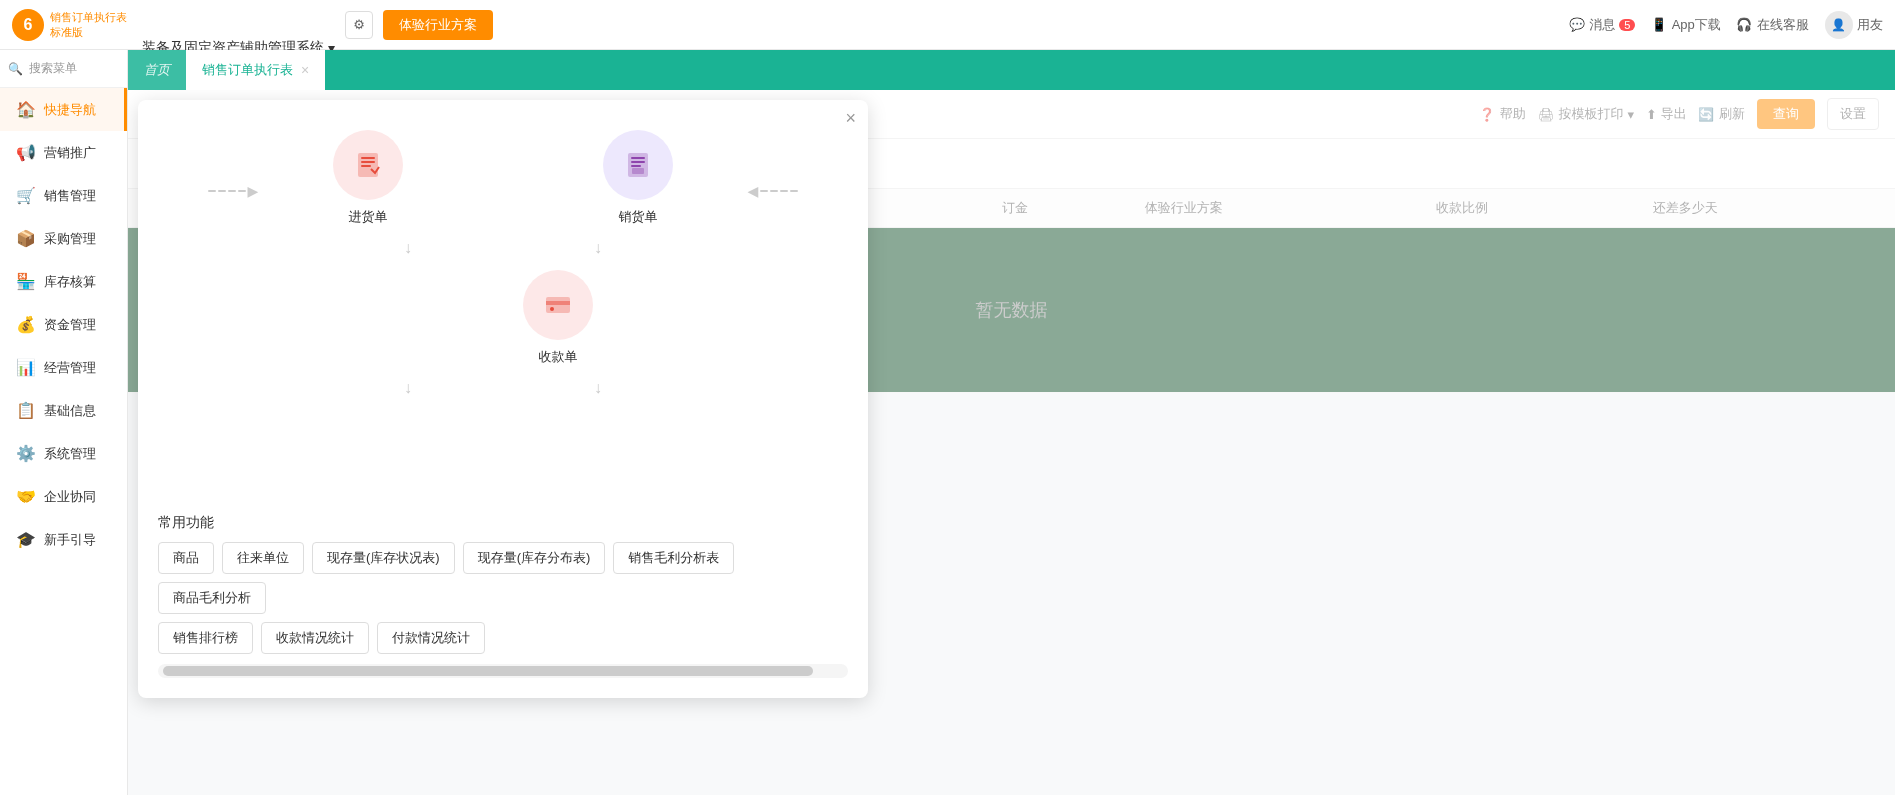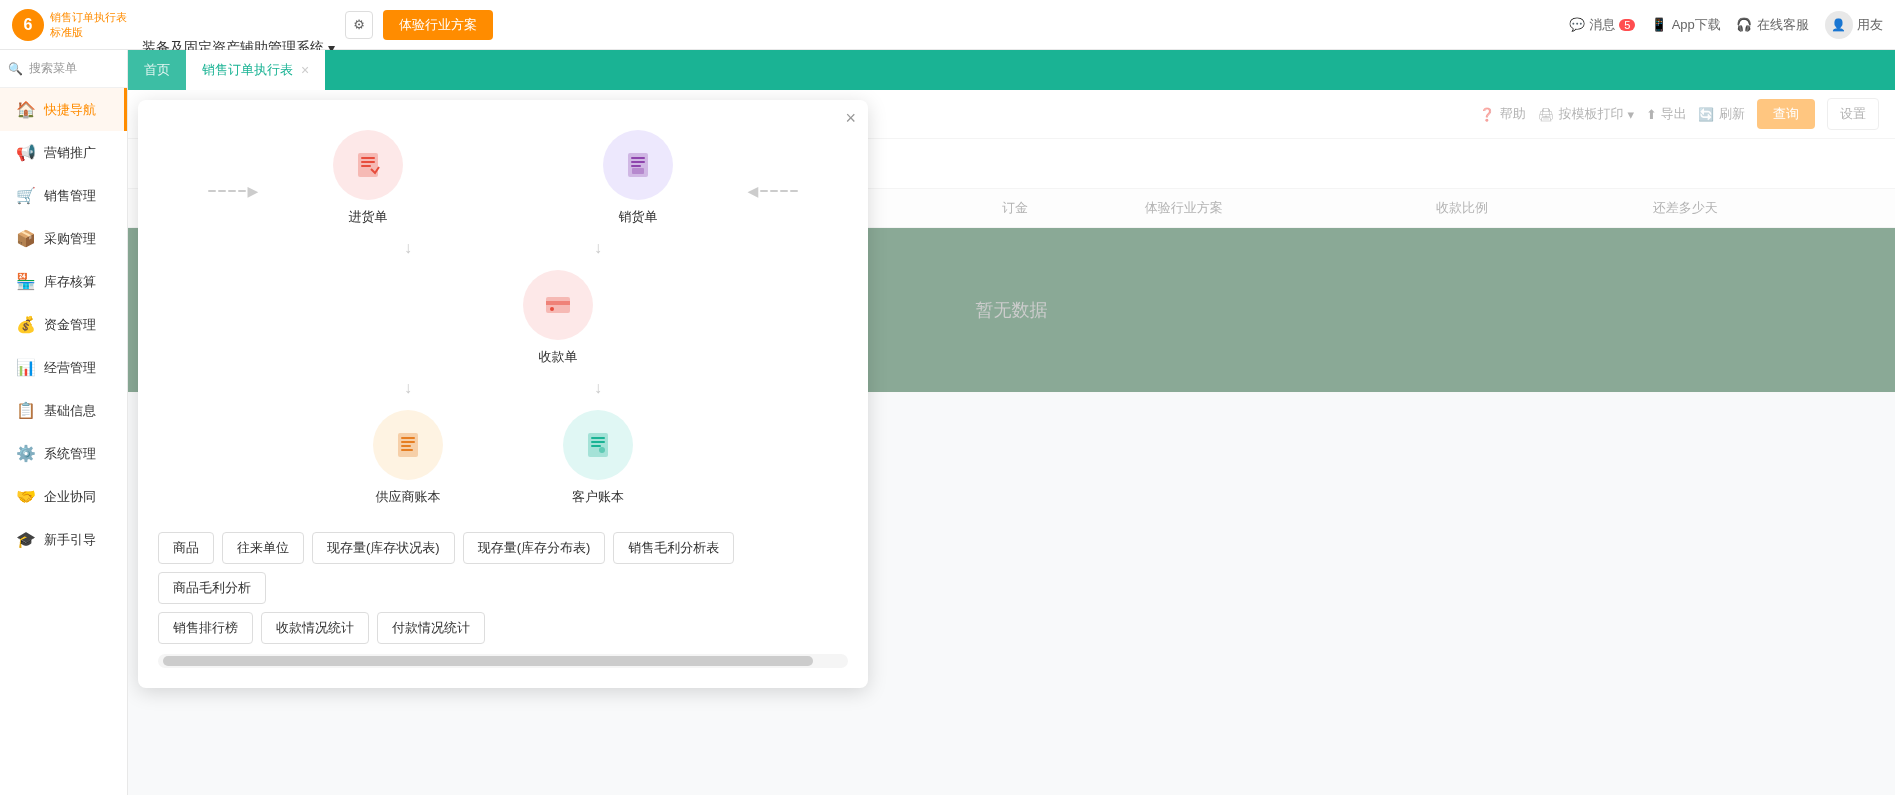--- a/index.html
+++ b/index.html
@@ -29,21 +29,21 @@
 
     
     .sidebar-search { padding: 10px 8px; border-bottom: 1px solid #f0f0f0; }
     .sidebar-search-inner { display: flex; align-items: center; gap: 6px; color: #999; font-size: 12px; cursor: pointer; }
     .sidebar-item { display: flex; align-items: center; gap: 8px; padding: 12px 16px; cursor: pointer; color: #333; font-size: 13px; }
     .sidebar-item.active { background: #fff7f0; color: #ff8c00; border-right: 3px solid #ff8c00; }
     .sidebar-item-icon { font-size: 16px; width: 20px; text-align: center; }
 
     
     .tab { display: flex; align-items: center; padding: 0 16px; height: 40px; color: rgba(255,255,255,0.85); cursor: pointer; font-size: 13px; gap: 8px; }
-    .tab.home { background: rgba(255,255,255,0.15); }
+    .tab.home { background: rgba(255,255,255,0.15); font-style: italic; }
     .tab.active { background: #fff; color: #1ab394; }
     .tab-close { font-size: 14px; color: #ccc; }
 
     
     .toolbar { display: flex; align-items: center; padding: 8px 16px; background: #fff; border-bottom: 1px solid #e8e8e8; gap: 12px; flex-shrink: 0; justify-content: flex-end; }
     .toolbar-btn { display: flex; align-items: center; gap: 4px; color: #666; font-size: 13px; cursor: pointer; }
     .query-btn { background: #ff8c00; color: white; border: none; padding: 6px 16px; border-radius: 4px; cursor: pointer; font-size: 13px; }
     .setting-btn { background: #fff; color: #666; border: 1px solid #ddd; padding: 6px 12px; border-radius: 4px; cursor: pointer; font-size: 13px; }
 
     
@@ -353,54 +353,31 @@
                 <div style="flex:1;"></div>
                 <div style="width:120px;"></div>
               </div>
 
               <div class="flow-row">
                 <div class="flow-node" style="visibility:hidden;">
                   <div class="flow-circle green"></div>
                   <span></span>
                 </div>
                 <div style="flex:1;"></div>
-                <div class="flow-node">
-                  <div class="flow-circle orange">
-                    <svg width="32" height="32" viewBox="0 0 32 32" fill="none">
-                      <rect x="6" y="4" width="20" height="24" rx="2" fill="#e67e22" opacity="0.3"></rect>
-                      <rect x="9" y="8" width="14" height="2" rx="1" fill="#e67e22"></rect>
-                      <rect x="9" y="12" width="14" height="2" rx="1" fill="#e67e22"></rect>
-                      <rect x="9" y="16" width="10" height="2" rx="1" fill="#e67e22"></rect>
-                      <rect x="9" y="20" width="12" height="2" rx="1" fill="#e67e22"></rect>
-                    </svg>
-                  </div>
-                  <span class="flow-label">供应商账本</span>
-                </div>
-                <div style="flex:1;"></div>
-                <div class="flow-node">
-                  <div class="flow-circle teal">
-                    <svg width="32" height="32" viewBox="0 0 32 32" fill="none">
-                      <rect x="6" y="4" width="20" height="24" rx="2" fill="#1ab394" opacity="0.3"></rect>
-                      <rect x="9" y="8" width="14" height="2" rx="1" fill="#1ab394"></rect>
-                      <rect x="9" y="12" width="14" height="2" rx="1" fill="#1ab394"></rect>
-                      <rect x="9" y="16" width="10" height="2" rx="1" fill="#1ab394"></rect>
-                      <circle cx="20" cy="21" r="3" fill="#1ab394" opacity="0.5"></circle>
-                    </svg>
-                  </div>
-                  <span class="flow-label">客户账本</span>
-                </div>
+                <div style="flex:1;"></div>
                 <div style="flex:1;"></div>
                 <div class="flow-node" style="visibility:hidden;">
                   <div class="flow-circle orange"></div>
                   <span></span>
                 </div>
               </div>
             </div>
 
             <div class="common-functions">
+              <div class="common-title">常用功能</div>
               <div class="func-buttons">
                 <button class="func-btn">商品</button>
                 <button class="func-btn">往来单位</button>
                 <button class="func-btn">现存量(库存状况表)</button>
                 <button class="func-btn">现存量(库存分布表)</button>
                 <button class="func-btn">销售毛利分析表</button>
                 <button class="func-btn">商品毛利分析</button>
               </div>
               <div class="func-buttons">
                 <button class="func-btn">销售排行榜</button>

